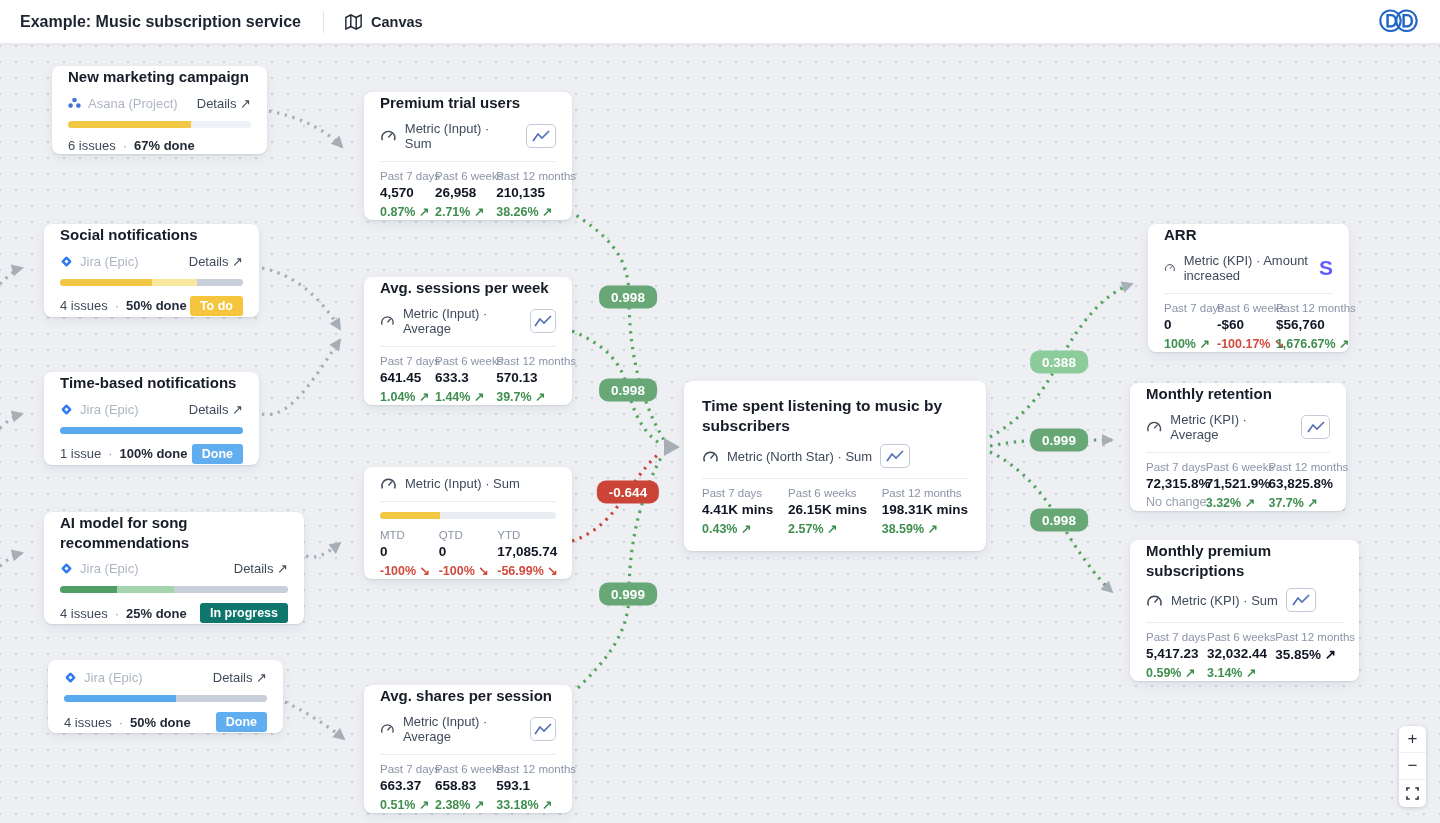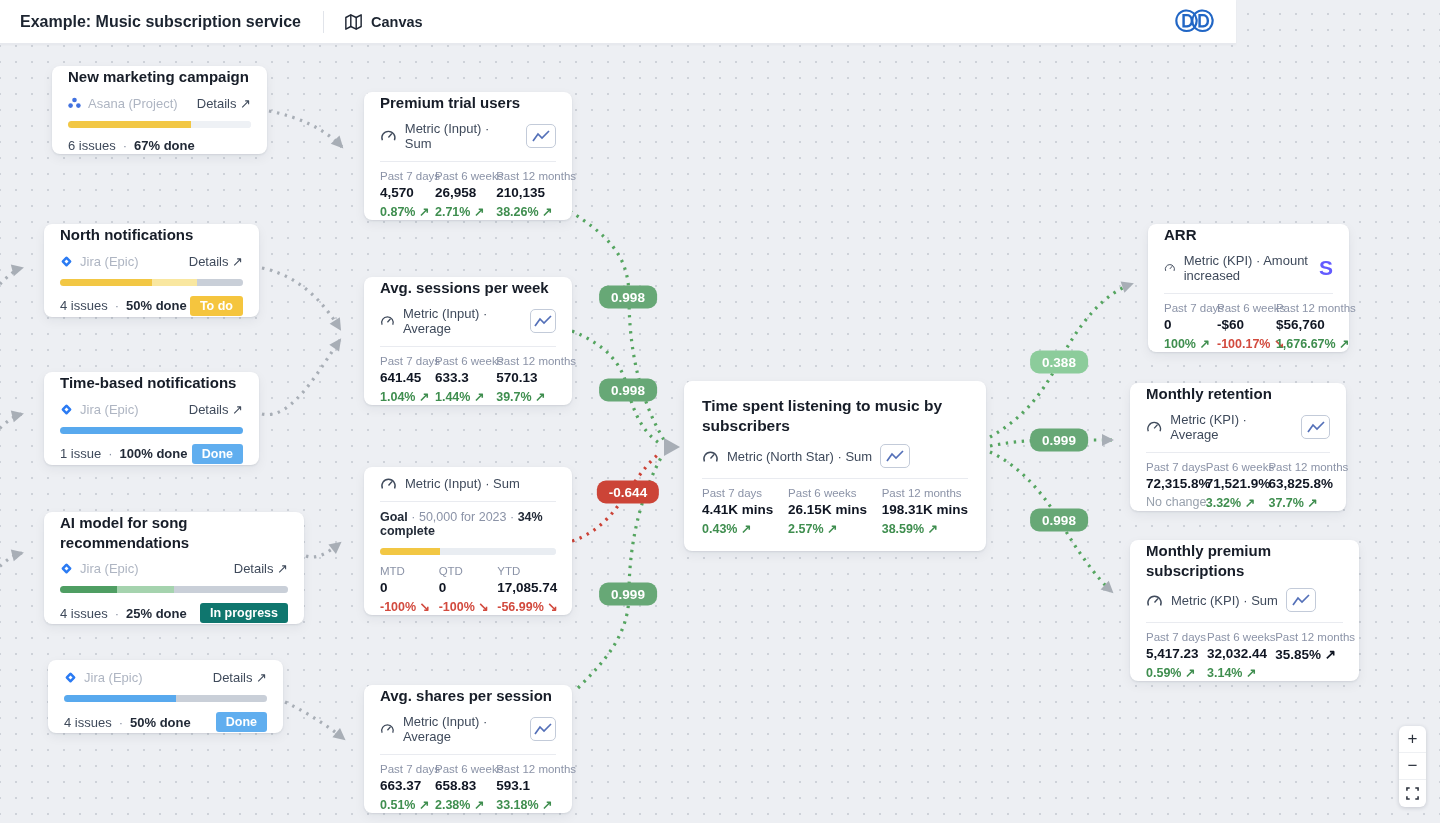--- a/index.html
+++ b/index.html
@@ -1,20 +1,20 @@
 <!DOCTYPE html>
 <html><head>
 <meta charset="utf-8">
 <style>
   * { margin:0; padding:0; box-sizing:border-box; }
   html,body { width:1440px; height:823px; overflow:hidden; font-family:"Liberation Sans", sans-serif; }
   body { background:#edeff3; }
 
   
-  .header { position:absolute; top:0; left:0; width:1236px; height:44px; background:#fff;
+  .header { position:absolute; top:0; left:0; width:1440px; height:44px; background:#fff;
             border-bottom:1px solid #e7e9ee; box-shadow:0 1px 2px rgba(20,30,50,.04);
             display:flex; align-items:center; z-index:30; }
   .header .title { font-size:16px; font-weight:600; color:#1c2430; margin-left:20px; }
   .header .vdiv { width:1px; height:22px; background:#e1e4ea; margin:0 20px 0 22px; }
   .nav-item { display:flex; align-items:center; gap:8px; font-size:14.5px; font-weight:600; color:#1c2430; cursor:pointer; }
   .logo { margin-left:auto; margin-right:22px; display:flex; align-items:center; cursor:pointer; }
   .logo span { font-size:23px; font-weight:700; color:#2166c5; letter-spacing:-7px; line-height:1; padding-right:7px; }
 
   
   .stage { position:absolute; inset:0; top:0; height:823px;
@@ -157,21 +157,21 @@
       </div>
     <div class="p-foot">
       <span>6 issues</span>
       <span class="dot">·</span>
       <b>67% done</b>
 
     </div>
   </div>
 
   <div class="card" id="pc1">
-    <h3>North notifications</h3>
+    <h3>Social notifications</h3>
     <div class="p-row">
       <svg width="13" height="13" viewBox="0 0 13 13">
           <rect x="2.6" y="2.6" width="7.8" height="7.8" rx="1.5" transform="rotate(45 6.5 6.5)" fill="#2b7bf3"></rect>
           <rect x="5.1" y="5.1" width="2.8" height="2.8" transform="rotate(45 6.5 6.5)" fill="#fff"></rect>
         </svg>
       <span class="src">Jira (Epic)</span>
       <span class="details">Details ↗</span>
     </div>
     <div class="pbar">
         <div class="seg" style="width: 50%; background: rgb(242, 199, 68);"></div>
@@ -321,25 +321,20 @@
 
   <div class="card" id="mc2">
     <div class="m-row">
       <svg width="17" height="15" viewBox="0 0 17 15" fill="none" stroke="#3f4a5b" stroke-width="1.4">
           <path d="M2.4,12.4 A6.6,6.6 0 1 1 14.6,12.4"></path>
           <line x1="8.5" y1="9.5" x2="12" y2="5.5"></line>
         </svg>
       <span class="m-meta">Metric (Input) · Sum</span>
     </div>
     <div class="m-div"></div>
-    <div class="goal">
-      <b>Goal</b> <span>·</span>
-      <span>50,000 for 2023</span> <span>·</span>
-      <b>34% complete</b>
-    </div>
     <div class="pbar">
         <div class="seg" style="width: 34%; background: rgb(242, 199, 68);"></div>
         <div class="seg" style="width: 66%; background: rgb(233, 237, 242);"></div>
       </div>
     <div style="height:10px"></div>
     <div class="stats">
       <div class="stat">
           <div class="lbl">MTD</div>
           <div class="val">0</div>
           <div class="delta down">-100% ↘</div>

